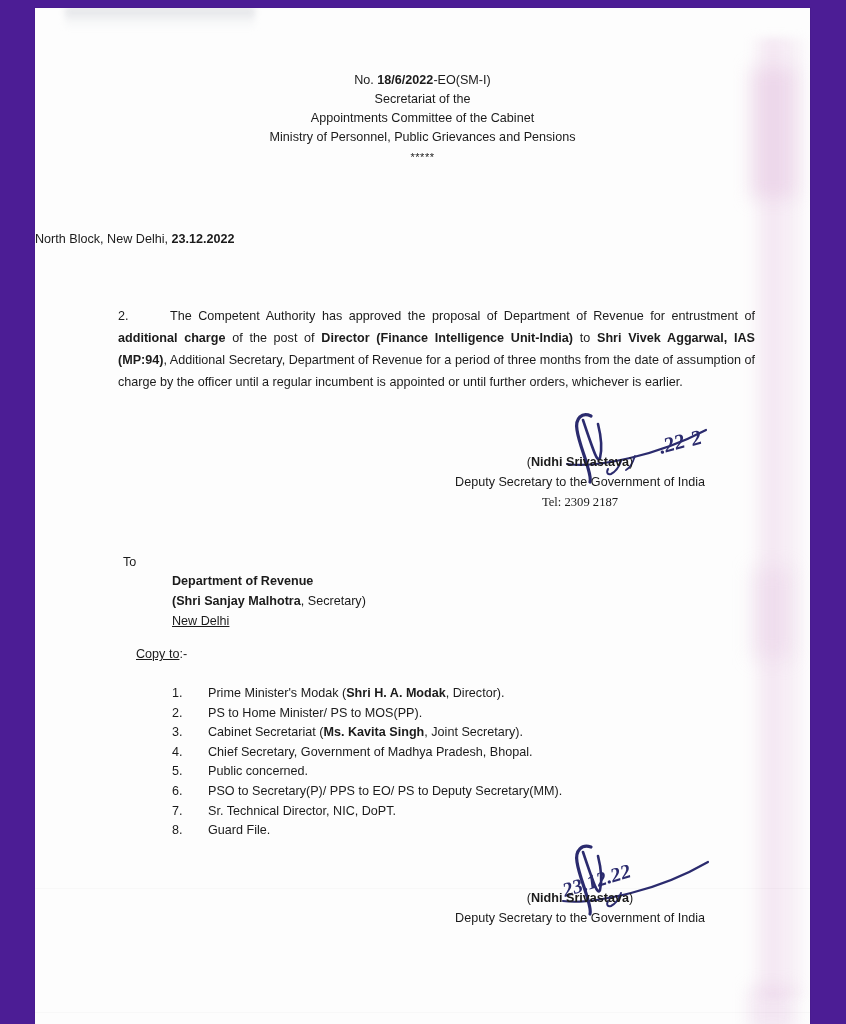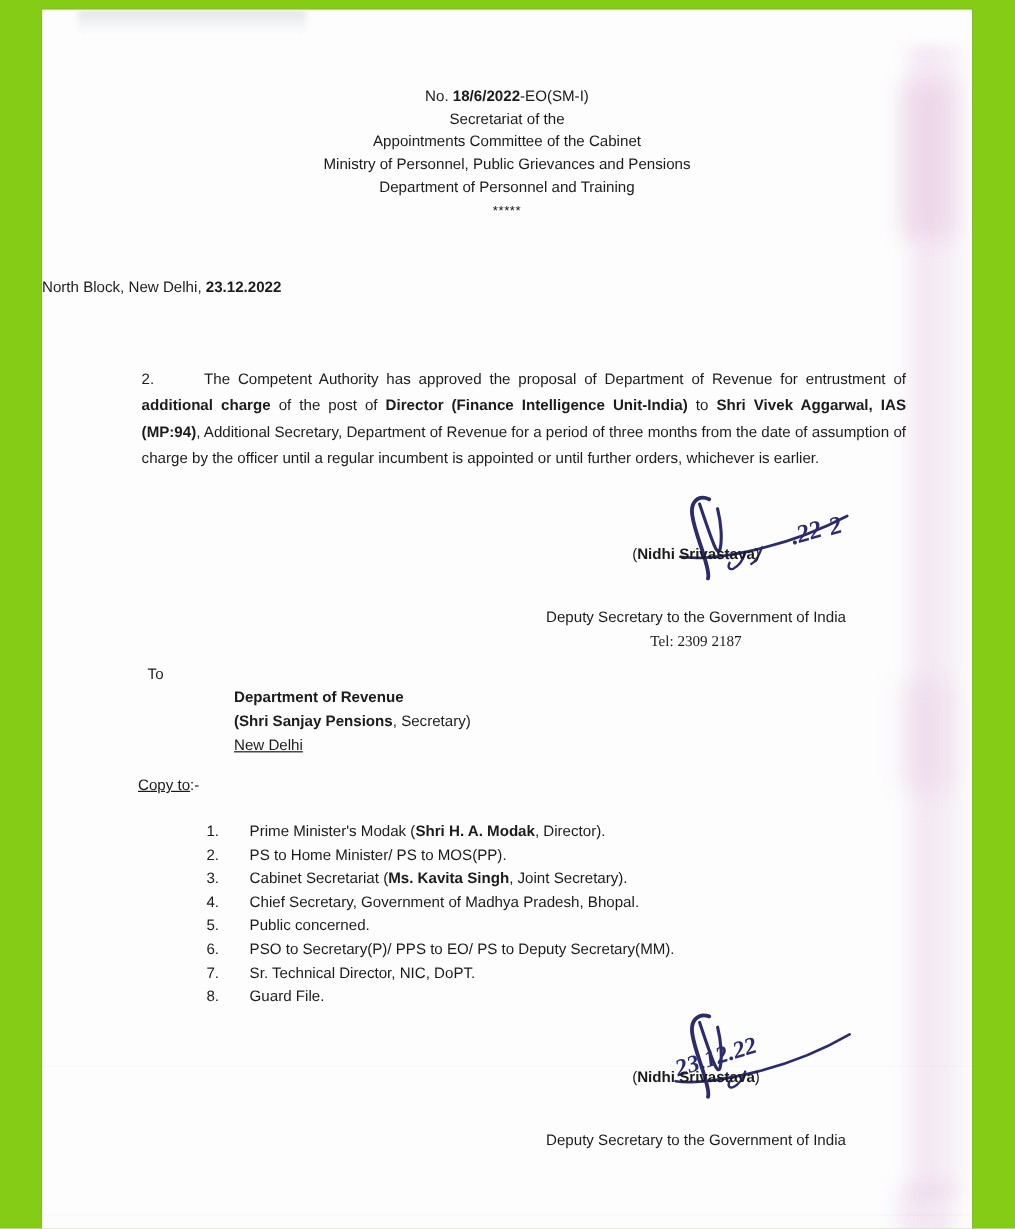--- a/index.html
+++ b/index.html
@@ -12,21 +12,21 @@
     height: 1024px;
     overflow: hidden;
     font-family: "Liberation Sans", sans-serif;
   }
 
   
   #scan-viewport {
     position: relative;
     width: 846px;
     height: 1024px;
-    background: #84cc16;
+    background: #4c1d95;
   }
   #page-sheet {
     position: absolute;
     left: 35px;
     top: 8px;
     width: 775px;
     height: 1016px;
     background: #fdfdfd;
     box-shadow: 0 0 0 1px rgba(0,0,0,0.035);
     overflow: hidden;
@@ -149,37 +149,37 @@
   #body-paragraph .para-num {
     display: inline-block;
     width: 52px;
   }
 
   
   .sig-block { position: absolute; text-align: center; }
   #signature-block-top { left: 330px; top: 444px; width: 430px; }
   #signature-block-bottom { left: 330px; top: 880px; width: 430px; }
   .sig-name { line-height: 20px; }
-  .sig-desig { line-height: 20px; margin-top: 32px; }
+  .sig-desig { line-height: 20px; }
   .sig-tel { line-height: 20px; font-family: Liberation Serif, serif; }
 
   
   .sig-ink {
     position: absolute;
     pointer-events: none;
   }
   #signature-ink-top { left: 390px; top: 398px; }
   #signature-ink-bottom { left: 390px; top: 833px; }
 
   
   #to-label { position: absolute; left: 88px; top: 545px; }
   #addressee-block { position: absolute; left: 137px; top: 563px; width: 420px; }
-  #addressee-block div { line-height: 20px; margin-left: 23px; }
-
-  #copy-to-label { position: absolute; left: 80px; top: 637px; }
+  #addressee-block div { line-height: 20px; }
+
+  #copy-to-label { position: absolute; left: 101px; top: 637px; }
 
   #copy-to-list {
     position: absolute;
     left: 137px; top: 676px;
     width: 560px;
   }
   #copy-to-list .copy-row {
     display: flex;
     line-height: 19.6px;
   }
@@ -204,21 +204,20 @@
     <div id="scan-band-a"></div>
     <div id="scan-band-b"></div>
 
     <div class="doc">
 
       <div id="letterhead" class="center">
         <div class="lh-line"><span>No. </span><b>18/6/2022</b><span>-EO(SM-I)</span></div>
         <div class="lh-line">Secretariat of the</div>
         <div class="lh-line">Appointments Committee of the Cabinet</div>
         <div class="lh-line">Ministry of Personnel, Public Grievances and Pensions</div>
-        <div class="lh-line">Department of Personnel and Training</div>
         <div id="letterhead-stars">*****</div>
       </div>
 
       <div id="place-date-line"><span>North Block, New Delhi, </span><b>23.12.2022</b></div>
 
 
       <div id="body-paragraph">
         <span class="para-num">2.</span><span id="body-paragraph-text"><span>The Competent Authority has approved the proposal of Department of Revenue for entrustment of </span><b>additional charge</b><span> of the post of </span><b>Director (Finance Intelligence Unit-India)</b><span> to </span><b>Shri Vivek Aggarwal, IAS (MP:94)</b><span>, Additional Secretary, Department of Revenue for a period of three months from the date of assumption of charge by the officer until a regular incumbent is appointed or until further orders, whichever is earlier.</span></span>
       </div>
 
@@ -238,21 +237,21 @@
 
       <div class="sig-block" id="signature-block-top">
         <div class="sig-name">(<b>Nidhi Srivastava</b>)</div>
         <div class="sig-desig">Deputy Secretary to the Government of India</div>
         <div class="sig-tel">Tel: 2309 2187</div>
       </div>
 
       <div id="to-label">To</div>
       <div id="addressee-block">
         <div><b>Department of Revenue</b></div>
-        <div><b>(Shri Sanjay Pensions</b><span>, Secretary)</span></div>
+        <div><b>(Shri Sanjay Malhotra</b><span>, Secretary)</span></div>
         <div><span class="u">New Delhi</span></div>
       </div>
 
       <div id="copy-to-label"><span class="u">Copy to</span><span>:-</span></div>
 
       <div id="copy-to-list">
           <div class="copy-row">
             <span class="copy-num">1.</span>
             <span class="copy-text"><span>Prime Minister's Modak (</span><b>Shri H. A. Modak</b><span>, Director).</span></span>
           </div>

